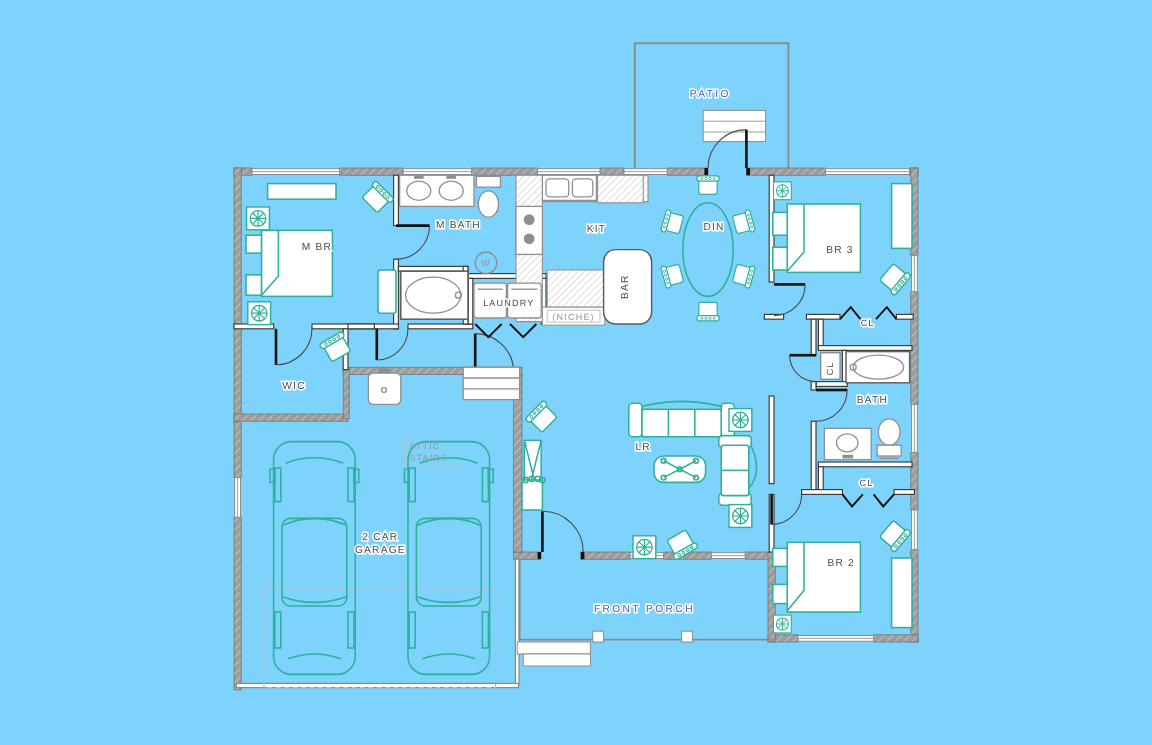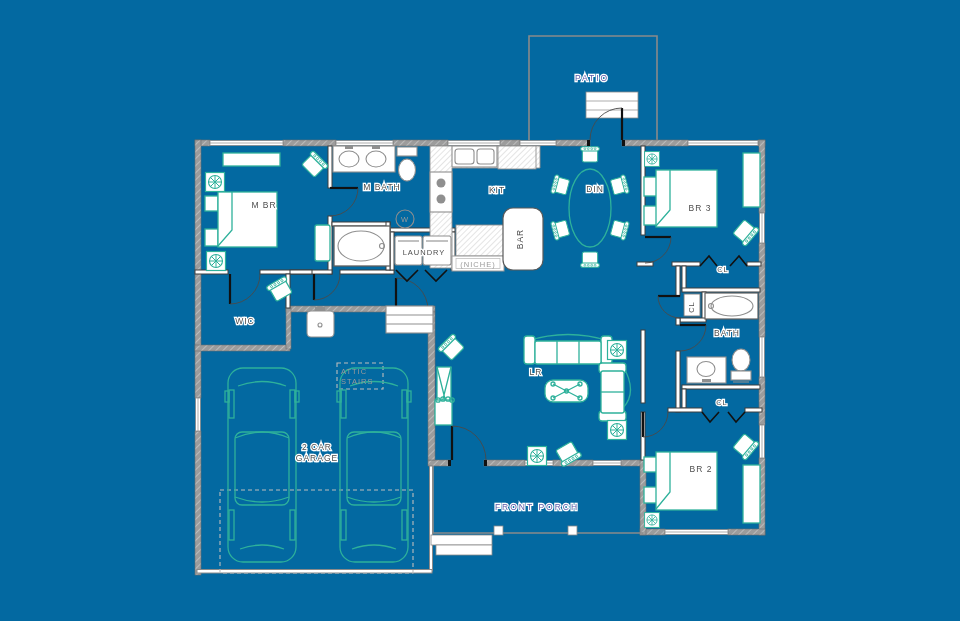--- a/index.html
+++ b/index.html
@@ -1,16 +1,16 @@
 <!DOCTYPE html>
 <html><head>
 <meta charset="utf-8">
 <style>
   html,body{margin:0;padding:0;background:#ffffff;}
-  #stage{position:relative;width:960px;height:621px;background:#0369a1;overflow:hidden;}
+  #stage{position:relative;width:960px;height:621px;background:#7dd3fc;overflow:hidden;}
   svg{position:absolute;left:0;top:0;}
   text{font-family:"Liberation Sans","DejaVu Sans",sans-serif;fill:#4d4d4d;
        paint-order:stroke;stroke:#ffffff;stroke-width:2.5px;letter-spacing:1px;}
   .lbl{font-size:8.5px;}
   .lbl-sm{font-size:7.5px;}
   .lbl-accent{fill:#5a5aa8;letter-spacing:2px;}
   .lbl-gray{fill:#9a9a9a;stroke-width:0;}
   .ext{fill:url(#wallhatch);stroke:#6e6e6e;stroke-width:0.6;}
   .int{fill:#ffffff;stroke:#3f3f3f;stroke-width:1;}
   .thinwall{fill:none;stroke:#8a8a8a;stroke-width:1.6;}

